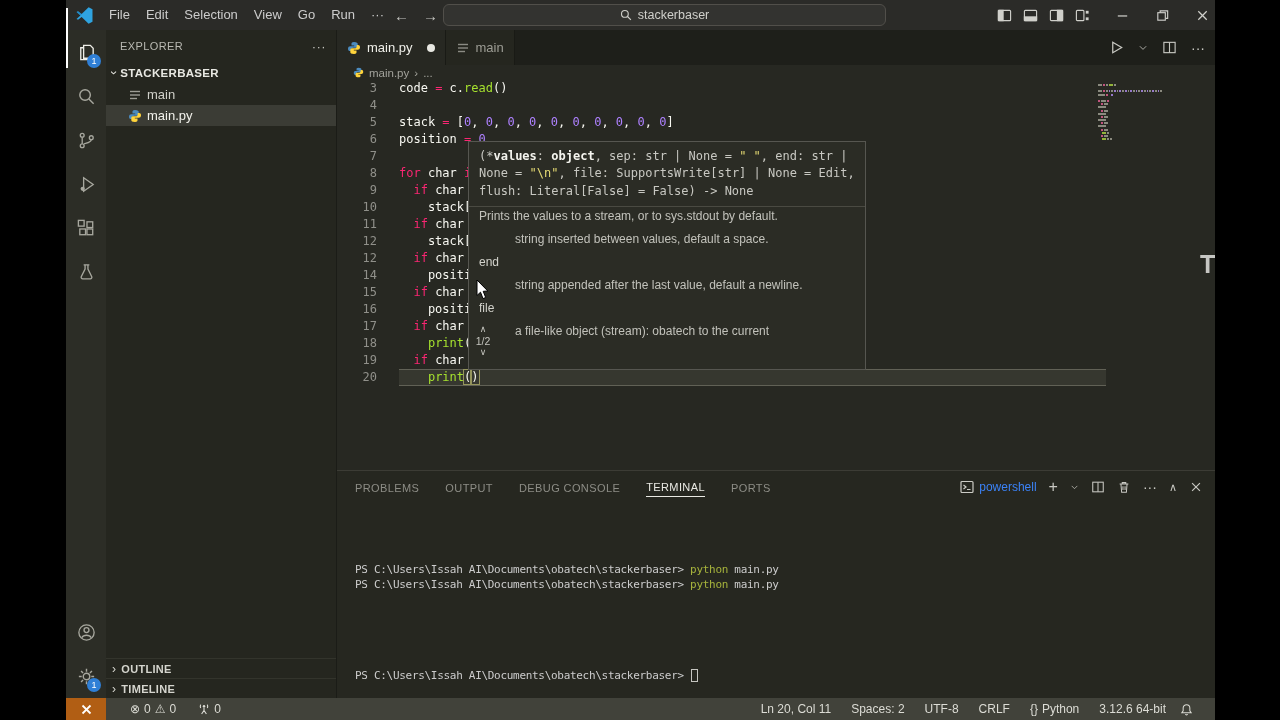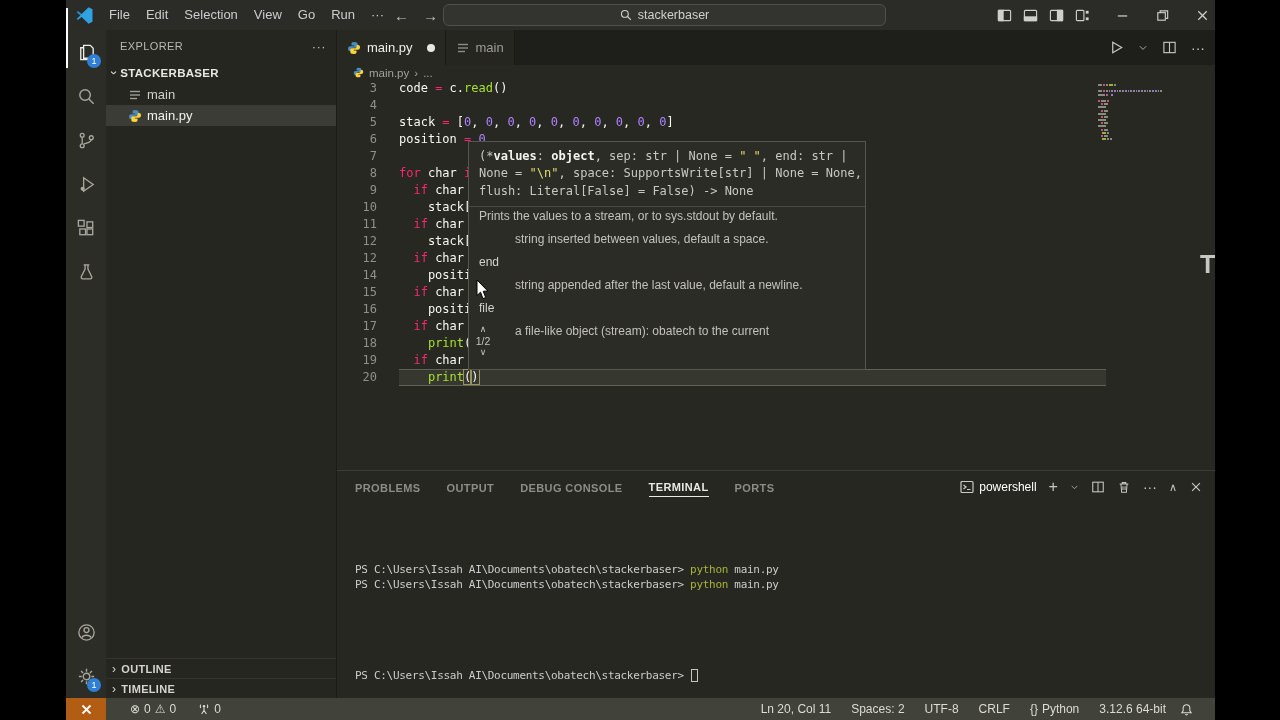--- a/index.html
+++ b/index.html
@@ -103,25 +103,25 @@
   .pager { position:absolute; left:133px; top:245px; width:26px; display:flex; flex-direction:column;
     align-items:center; color:#c5c5bf; z-index:11; background:#2b2c25; }
   .pager .pg-ch { font-size:9px; line-height:9px; }
   .pager .pg-num { font-size:10.5px; line-height:14px; }
 
   .mouse-cursor { position:absolute; left:139px; top:200px; width:13px; height:20px; z-index:50; }
 
   
   .panel { position:relative; flex:1 1 auto; background:#262720; border-top:1px solid #3c3c35; }
   .panel-header { display:flex; align-items:center; height:32px; padding-left:18px; }
-  .panel-tab { font-size:11px; letter-spacing:.4px; color:#8d8d86; margin-right:26px; padding:4px 0 3px;font-weight:bold; }
+  .panel-tab { font-size:11px; letter-spacing:.4px; color:#8d8d86; margin-right:26px; padding:4px 0 3px; }
   .panel-tab.active { color:#e9e9e3; border-bottom:1px solid #e9e9e3; }
   .panel-toolbar { position:absolute; right:12px; top:0; height:32px; display:flex; align-items:center;
     gap:12px; color:#c9c9c3; }
-  .panel-toolbar .shell { display:flex; align-items:flex-start; gap:5px; font-size:12px; color:#ffffff; }
+  .panel-toolbar .shell { display:flex; align-items:flex-start; gap:5px; font-size:12px; color:#3b82f6; }
   .panel-toolbar svg { width:14px; height:14px; }
   .term { position:absolute; left:18px; top:44px; font-size:11px; letter-spacing:-0.3px; line-height:15.5px;
     color:#cccccc; white-space:pre; }
   .tok-t { color:#cccccc; } .tok-cmd { color:#a6b33c; }
   .term-prompt { position:absolute; left:18px; top:198px; font-size:11px; letter-spacing:-0.3px;
     color:#cccccc; white-space:pre; display:flex; align-items:center; }
   .term-caret { display:inline-block; width:7px; height:13px; border:1px solid #c5c5c0; margin-left:1px; }
 
   
   .statusbar { height:22px; flex:0 0 22px; background:#41423a; display:flex; align-items:center;
@@ -476,21 +476,21 @@
                 <span class="" style="width: 3.2px;"></span>
                 <span class="mm-f" style="width: 4px;"></span>
                 <span class="mm-b" style="width: 2px;"></span>
                 <span class="mm-b" style="width: 2px;"></span>
               </div>
             </div>
 
         <div class="hover">
           <div class="mono">
                 <div class="sig-line"><span class="tok-sp">(*</span><span class="tok-sb">values</span><span class="tok-sp">: </span><span class="tok-sb">object</span><span class="tok-sp">, sep: str | None = </span><span class="tok-ss">" "</span><span class="tok-sp">, end: str |</span></div>
-                <div class="sig-line"><span class="tok-sp">None = </span><span class="tok-ss">"\n"</span><span class="tok-sp">, space: SupportsWrite[str] | None = None,</span></div>
+                <div class="sig-line"><span class="tok-sp">None = </span><span class="tok-ss">"\n"</span><span class="tok-sp">, file: SupportsWrite[str] | None = Edit,</span></div>
                 <div class="sig-line"><span class="tok-sp">flush: Literal[False] = False) -&gt; None</span></div>
               </div>
           <div class="hdivider"></div>
           <div class="hdoc">Prints the values to a stream, or to sys.stdout by default.</div>
           <div>
 
           <div class="hparam">
                 <div class="pdesc">string inserted between values, default a space.</div>
               </div>
                 <div class="hparam">

